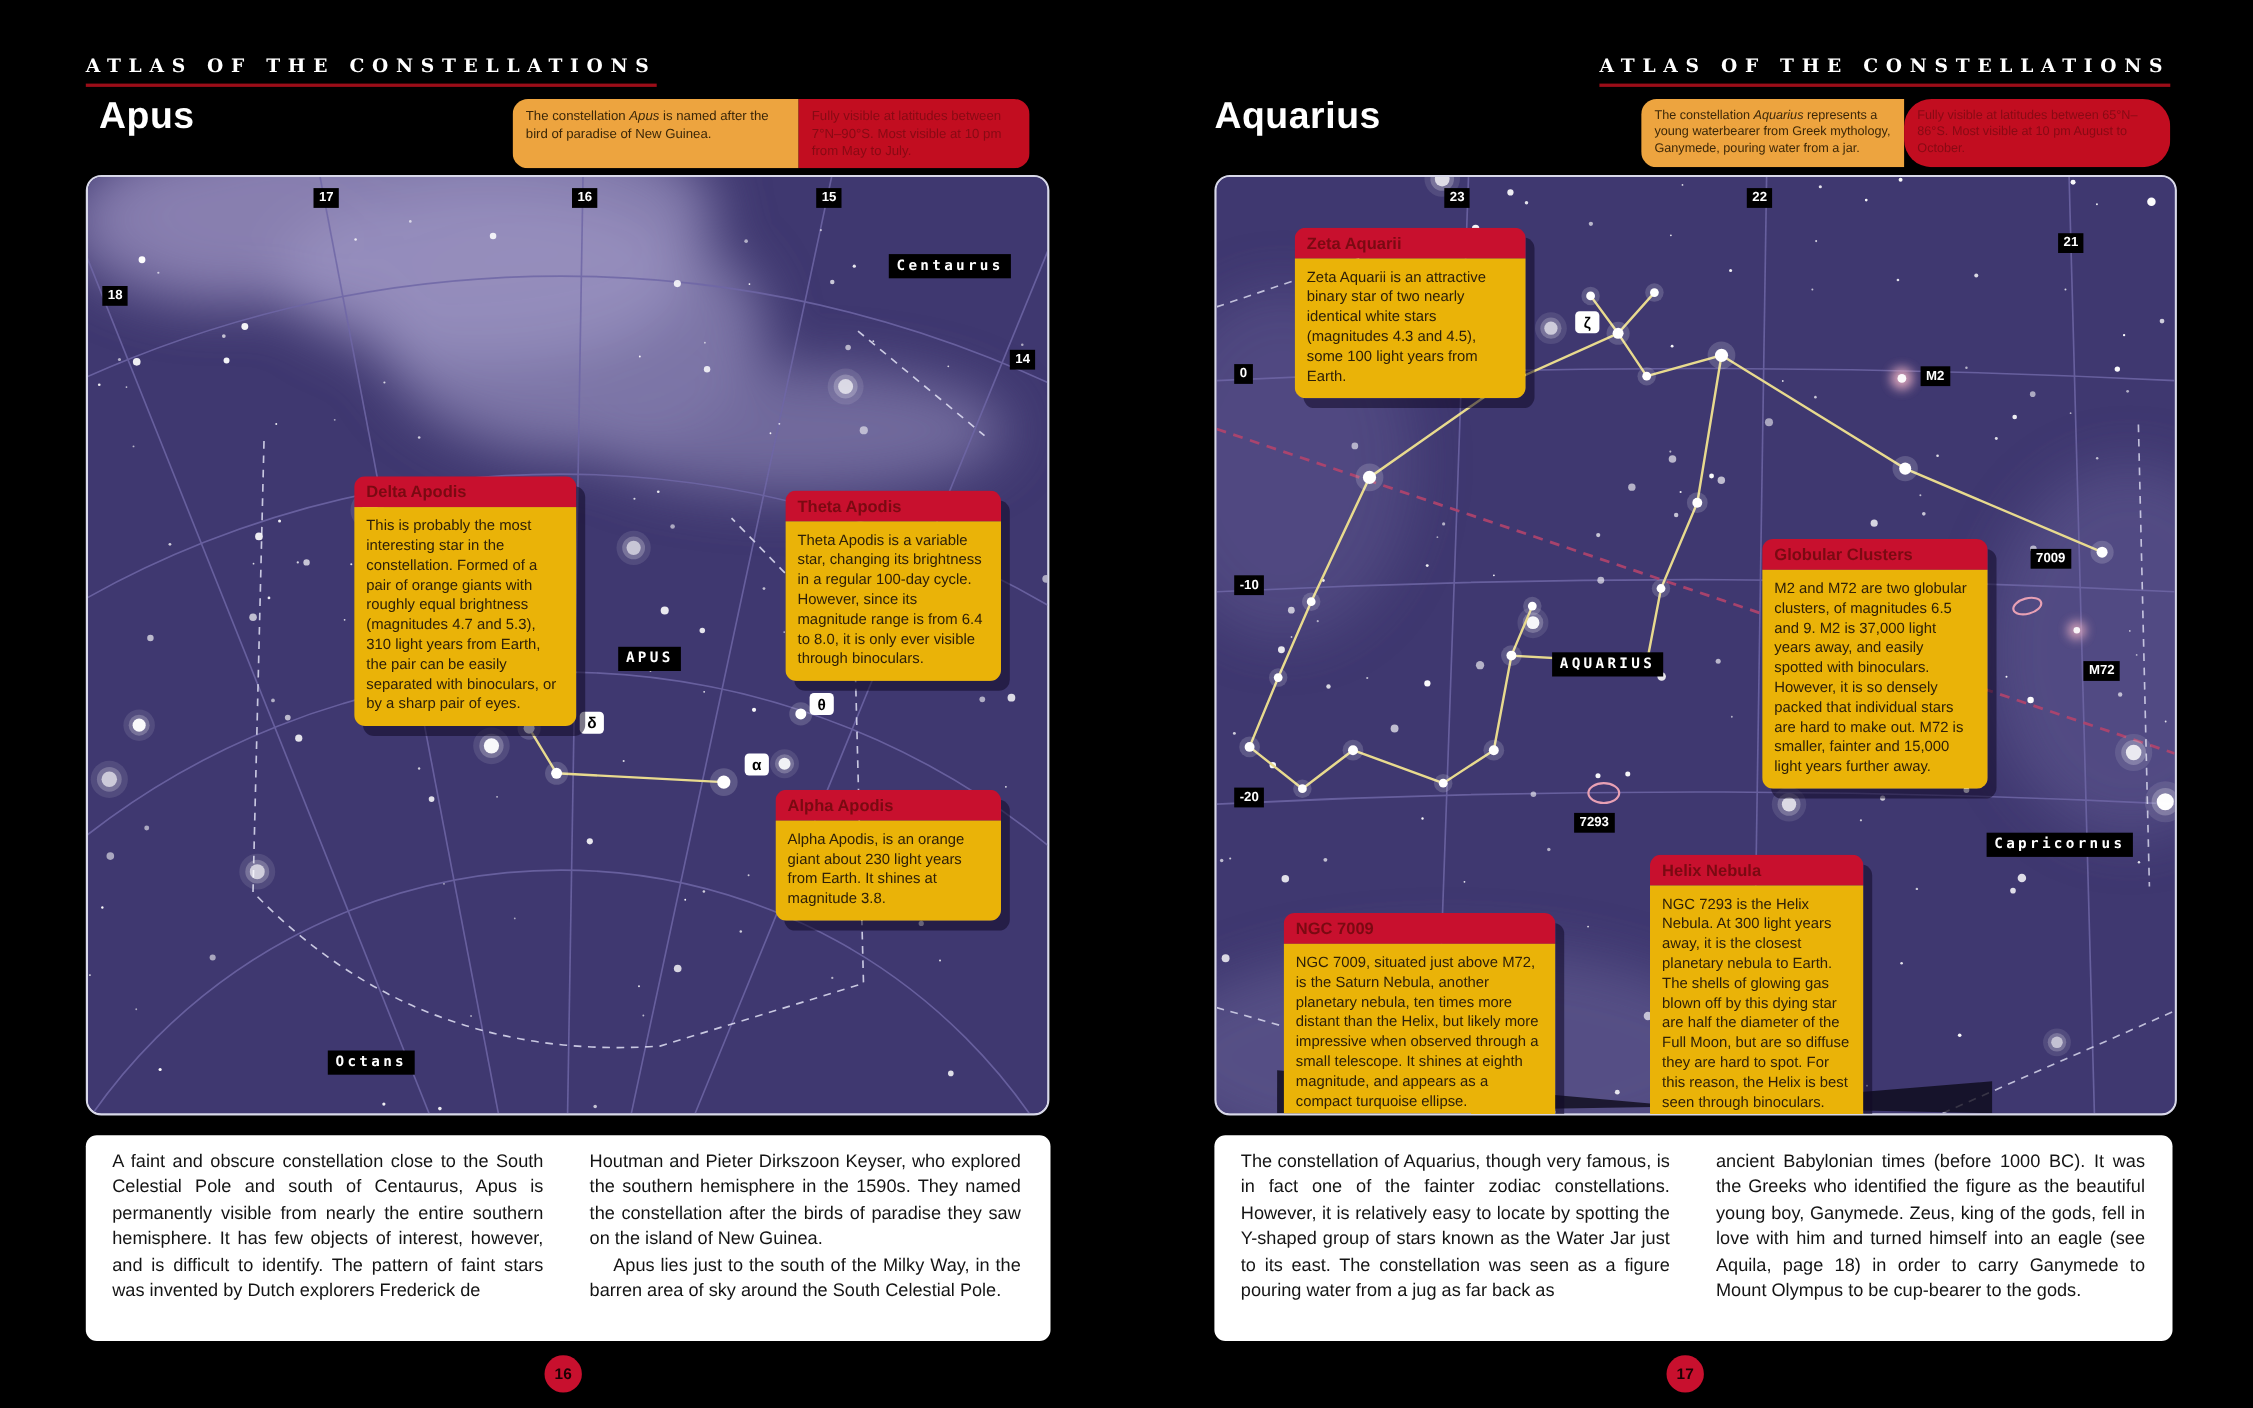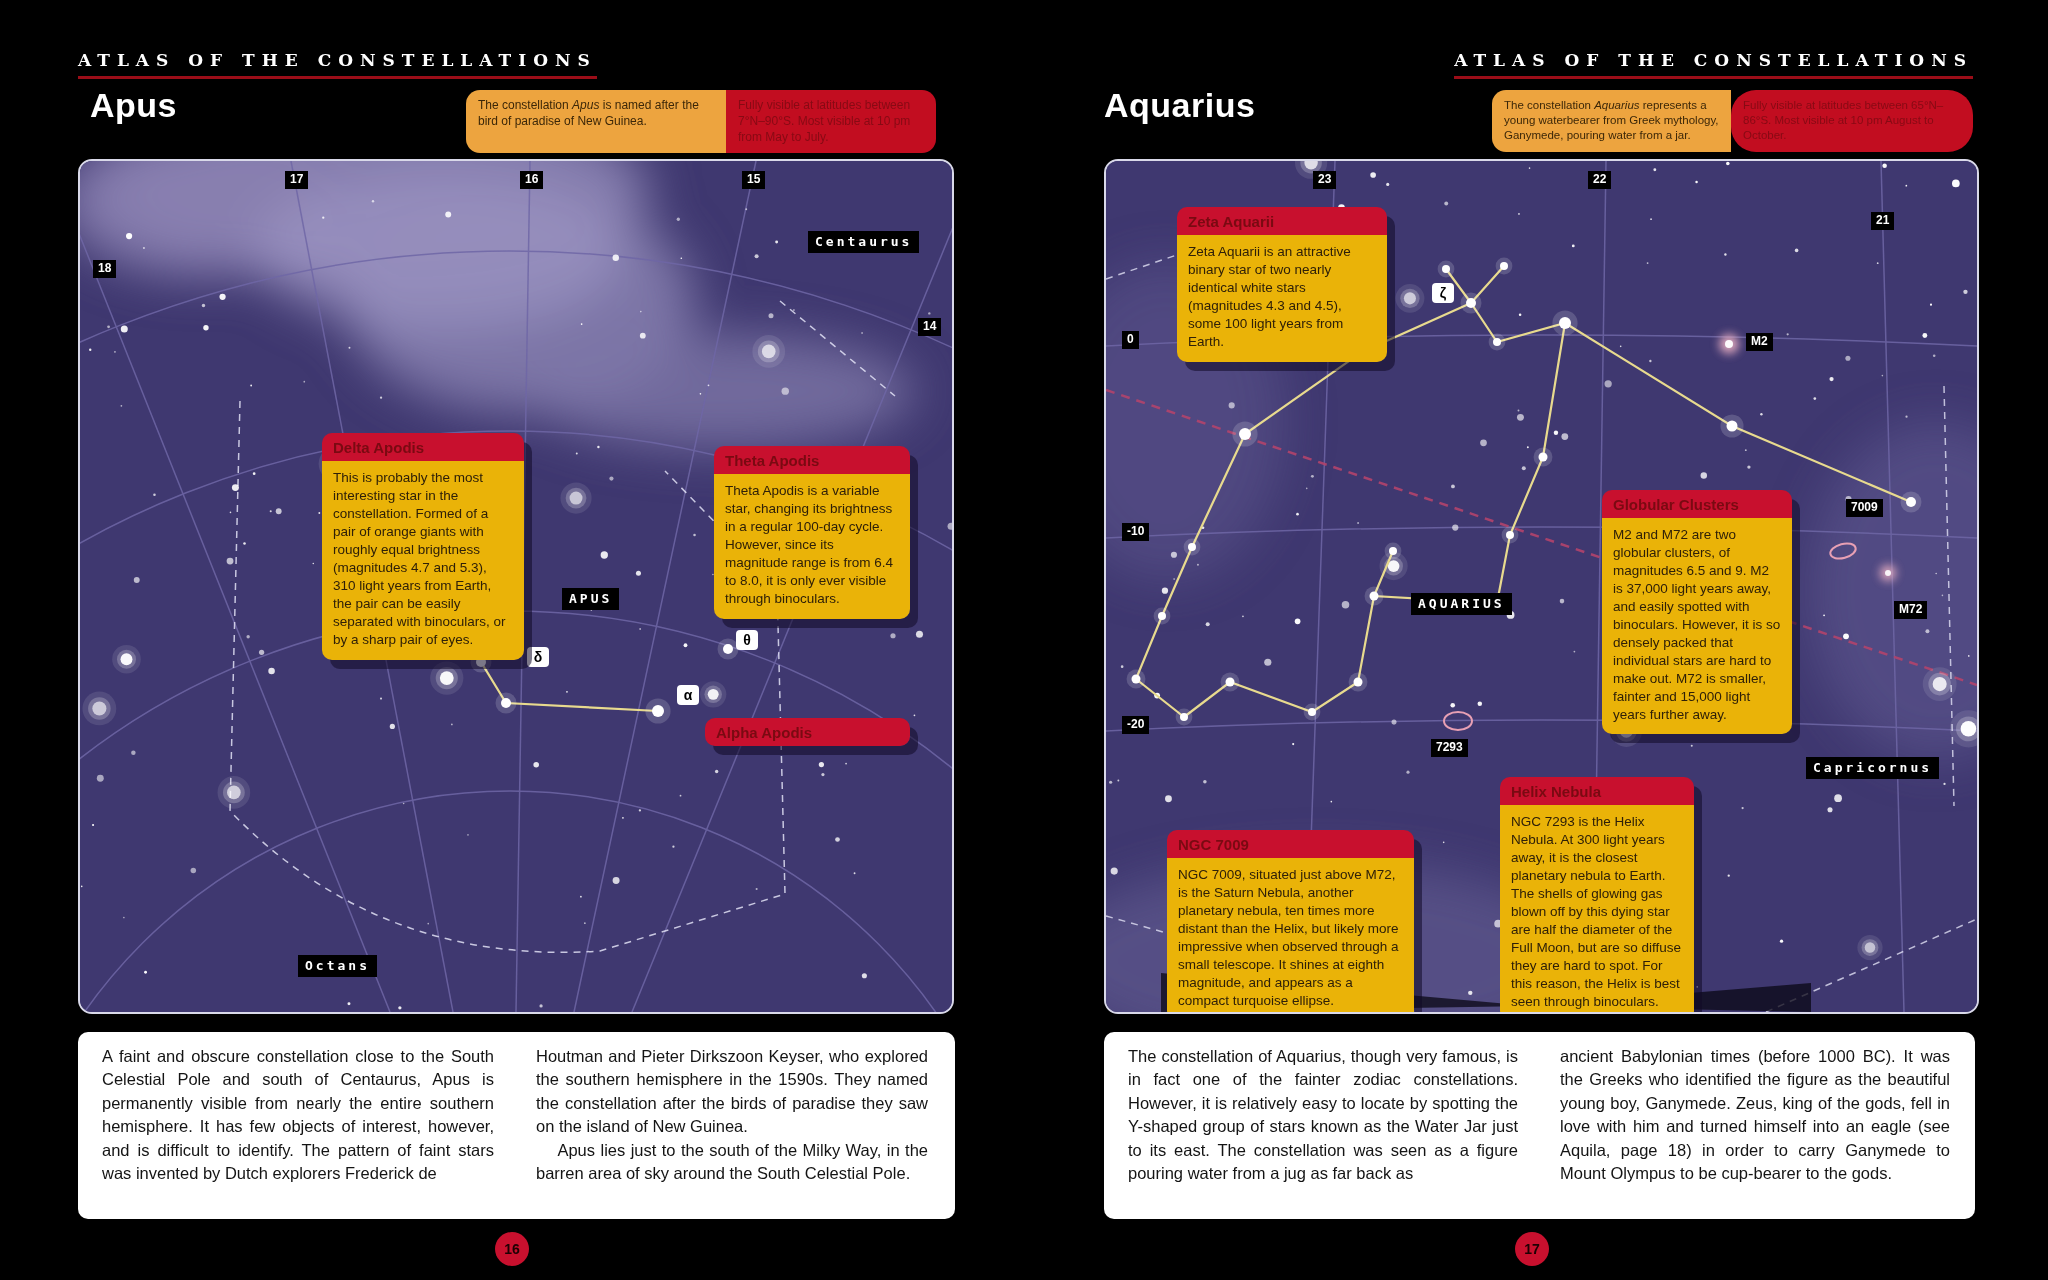--- a/index.html
+++ b/index.html
@@ -247,20 +247,21 @@
     <div class="callout" style="left:242px;top:272px;width:202px;">
       <div class="callout-title">Delta Apodis</div>
       <div class="callout-body">This is probably the most interesting star in the constellation. Formed of a pair of orange giants with roughly equal brightness (magnitudes 4.7 and 5.3), 310 light years from Earth, the pair can be easily separated with binoculars, or by a sharp pair of eyes.</div>
     </div>
     <div class="callout" style="left:634px;top:285px;width:196px;">
       <div class="callout-title">Theta Apodis</div>
       <div class="callout-body">Theta Apodis is a variable star, changing its brightness in a regular 100-day cycle. However, since its magnitude range is from 6.4 to 8.0, it is only ever visible through binoculars.</div>
     </div>
     <div class="callout" style="left:625px;top:557px;width:205px;">
       <div class="callout-title">Alpha Apodis</div>
+      <div class="callout-body">Alpha Apodis, is an orange giant about 230 light years from Earth. It shines at magnitude 3.8.</div>
     </div>
   </div>
 
   <div class="textbox" style="left:78px;top:1032px;width:877px;height:187px;">
     <div class="textcol" style="left:24px;width:392px;">
       <p>A faint and obscure constellation close to the South Celestial Pole and south of Centaurus, Apus is permanently visible from nearly the entire southern hemisphere. It has few objects of interest, however, and is difficult to identify. The pattern of faint stars was invented by Dutch explorers Frederick de</p>
     </div>
     <div class="textcol" style="left:458px;width:392px;">
       <p>Houtman and Pieter Dirkszoon Keyser, who explored the southern hemisphere in the 1590s. They named the constellation after the birds of paradise they saw on the island of New Guinea.</p>
       <p class="indent">Apus lies just to the south of the Milky Way, in the barren area of sky around the South Celestial Pole.</p>
@@ -531,21 +532,21 @@
     <div class="tick" style="left:740px;top:338px;">7009</div>
     <div class="tick" style="left:788px;top:440px;text-align:right;">M72</div>
     <div class="tick" style="left:325px;top:578px;">7293</div>
     <div class="con-label" style="left:305px;top:432px;">AQUARIUS</div>
     <div class="con-label" style="left:700px;top:596px;">Capricornus</div>
 
     <div class="callout" style="left:71px;top:46px;width:210px;">
       <div class="callout-title">Zeta Aquarii</div>
       <div class="callout-body">Zeta Aquarii is an attractive binary star of two nearly identical white stars (magnitudes 4.3 and 4.5), some 100 light years from Earth.</div>
     </div>
-    <div class="callout" style="left:496px;top:329px;width:190px;">
+    <div class="callout" style="left:496px;top:329px;width:205px;">
       <div class="callout-title">Globular Clusters</div>
       <div class="callout-body">M2 and M72 are two globular clusters, of magnitudes 6.5 and 9. M2 is 37,000 light years away, and easily spotted with binoculars. However, it is so densely packed that individual stars are hard to make out. M72 is smaller, fainter and 15,000 light years further away.</div>
     </div>
     <div class="callout" style="left:61px;top:669px;width:247px;">
       <div class="callout-title">NGC 7009</div>
       <div class="callout-body">NGC 7009, situated just above M72, is the Saturn Nebula, another planetary nebula, ten times more distant than the Helix, but likely more impressive when observed through a small telescope. It shines at eighth magnitude, and appears as a compact turquoise ellipse.</div>
     </div>
     <div class="callout" style="left:394px;top:616px;width:194px;">
       <div class="callout-title">Helix Nebula</div>
       <div class="callout-body">NGC 7293 is the Helix Nebula. At 300 light years away, it is the closest planetary nebula to Earth. The shells of glowing gas blown off by this dying star are half the diameter of the Full Moon, but are so diffuse they are hard to spot. For this reason, the Helix is best seen through binoculars.</div>

